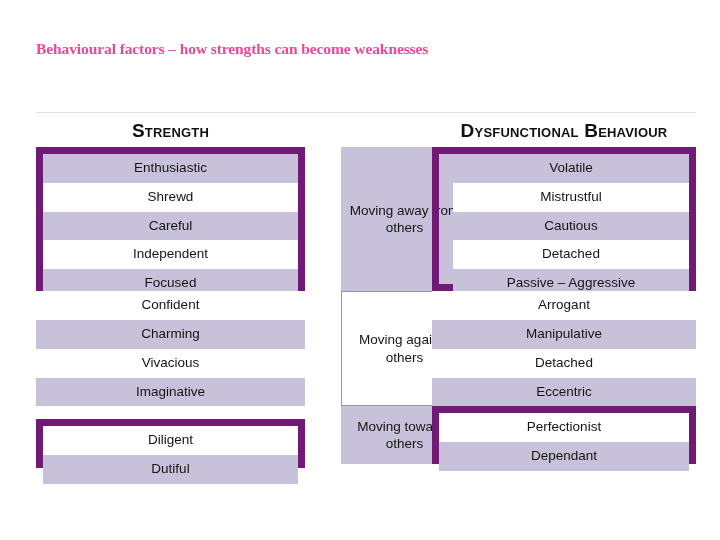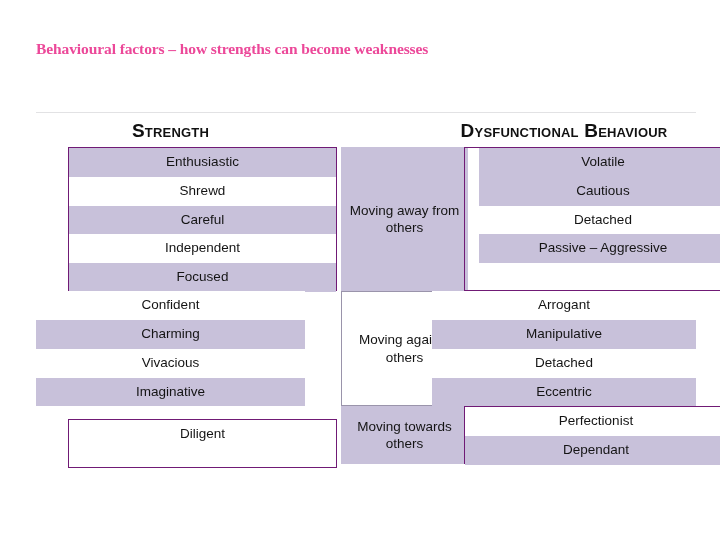--- a/index.html
+++ b/index.html
@@ -83,22 +83,21 @@
   }
   .cell.shade { background: #c8c1da; }
   .cell.plain { background: #ffffff; }
 
   
   .grp {
     box-sizing: border-box;
     position: relative;
   }
   .grp.bordered {
-    border: 1px solid #701a75;
-    margin-left: 32px;
+    border: 7px solid #701a75;
   }
 
   
   .center-block {
     box-sizing: border-box;
     display: flex;
     align-items: center;
     justify-content: center;
     text-align: center;
     font-size: 13.5px;
@@ -131,30 +130,32 @@
         <div class="cell shade">Focused</div>
       </div>
       <div class="grp" style="position: absolute; left: 0px; top: 144.09px; width: 100%; height: 126px;">
         <div class="cell plain">Confident</div>
         <div class="cell shade">Charming</div>
         <div class="cell plain">Vivacious</div>
         <div class="cell shade">Imaginative</div>
       </div>
       <div class="grp bordered" style="position: absolute; left: 0px; top: 272px; width: 100%; height: 49px;">
         <div class="cell plain">Diligent</div>
+        <div class="cell shade">Dutiful</div>
       </div>
     </div>
   <div class="col col-center">
       <div class="center-block shade" style="position: absolute; left: 36px; top: 0px; width: 127px; height: 144.09px;">Moving away from others</div>
       <div class="center-block plain" style="position: absolute; left: 36px; top: 144.09px; width: 127px; height: 115.272px;">Moving against others</div>
       <div class="center-block shade" style="position: absolute; left: 36px; top: 259.362px; width: 127px; height: 57.636px;">Moving towards others</div>
     </div>
   <div class="col col-behav">
       <div class="grp bordered" style="position: absolute; left: 0px; top: 0px; width: 100%; height: 144.09px; padding-left: 14px;">
         <div class="cell shade">Volatile</div>
+        <div class="cell plain">Mistrustful</div>
         <div class="cell shade">Cautious</div>
         <div class="cell plain">Detached</div>
         <div class="cell shade">Passive – Aggressive</div>
       </div>
       <div class="grp" style="position: absolute; left: 0px; top: 144.09px; width: 100%; height: 115.272px;">
         <div class="cell plain">Arrogant</div>
         <div class="cell shade">Manipulative</div>
         <div class="cell plain">Detached</div>
         <div class="cell shade">Eccentric</div>
       </div>

